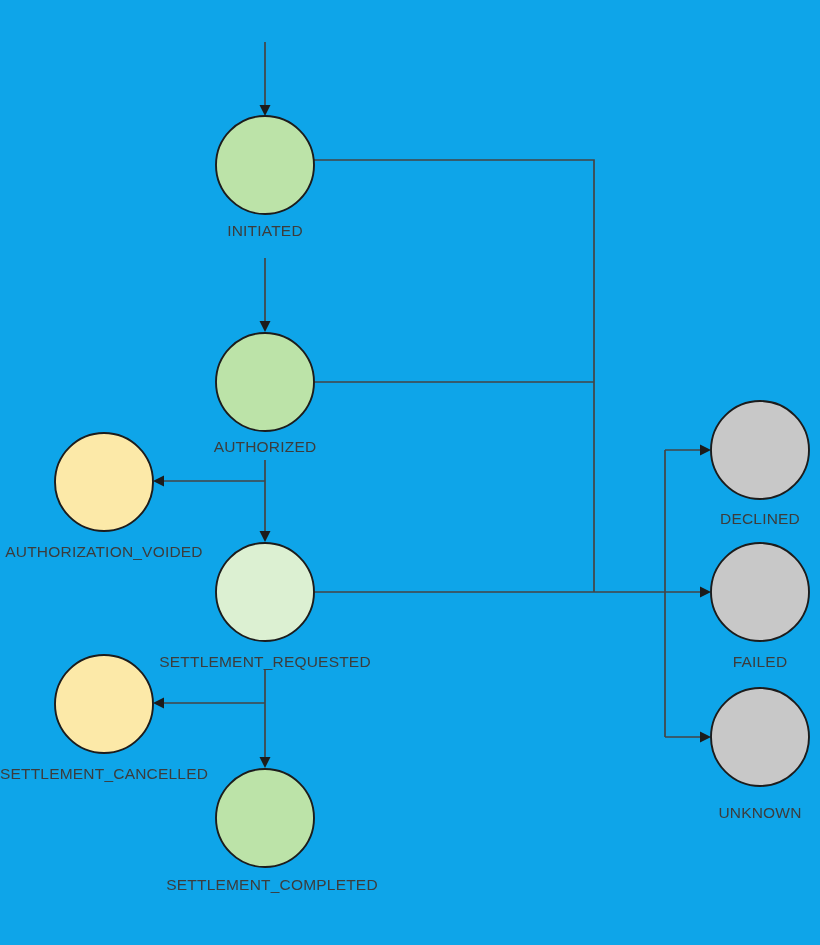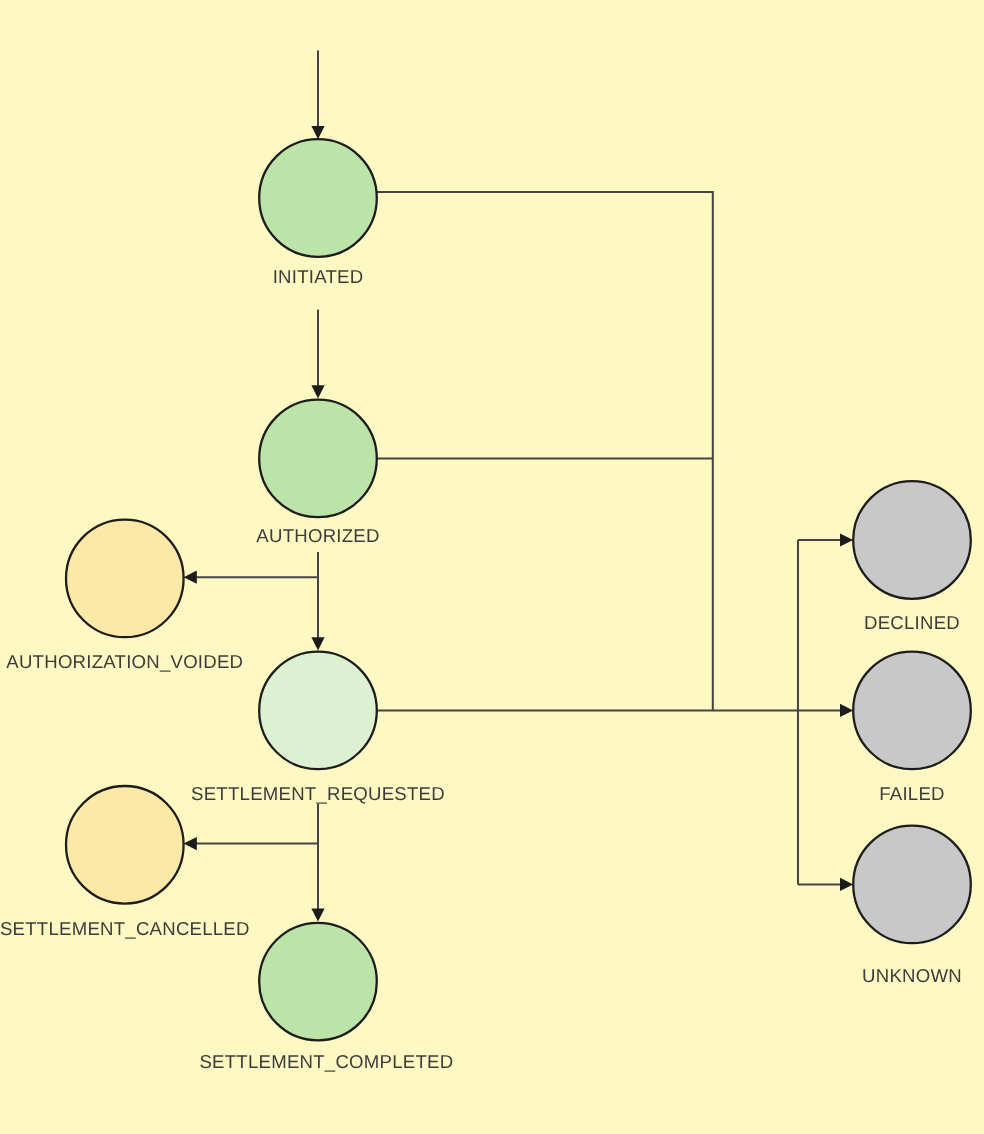--- a/index.html
+++ b/index.html
@@ -14,21 +14,21 @@
     position: relative;
     overflow: hidden;
     font-family: "Liberation Sans", sans-serif;
   }
   #diagram-root {
     position: absolute;
     left: 0;
     top: 0;
     width: 820px;
     height: 945px;
-    background: #fef9c3;
+    background: #0ea5e9;
   }
   #diagram-svg {
     position: absolute;
     left: 0;
     top: 0;
     width: 820px;
     height: 945px;
     display: block;
   }
   .node-label {

